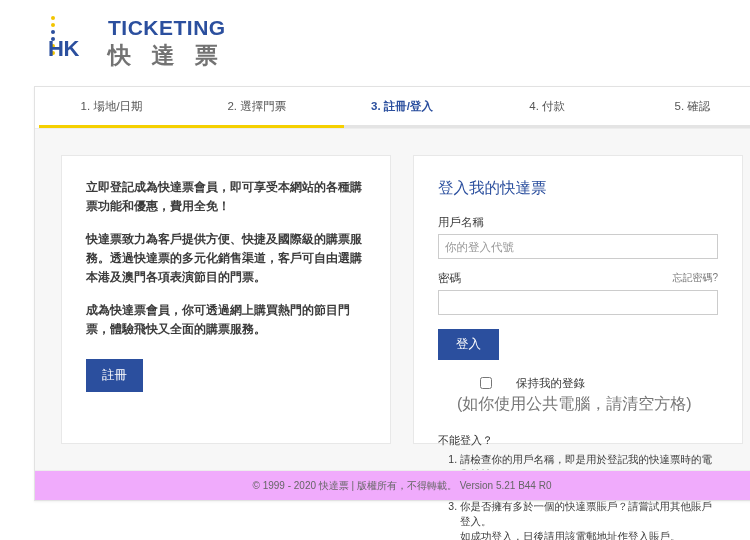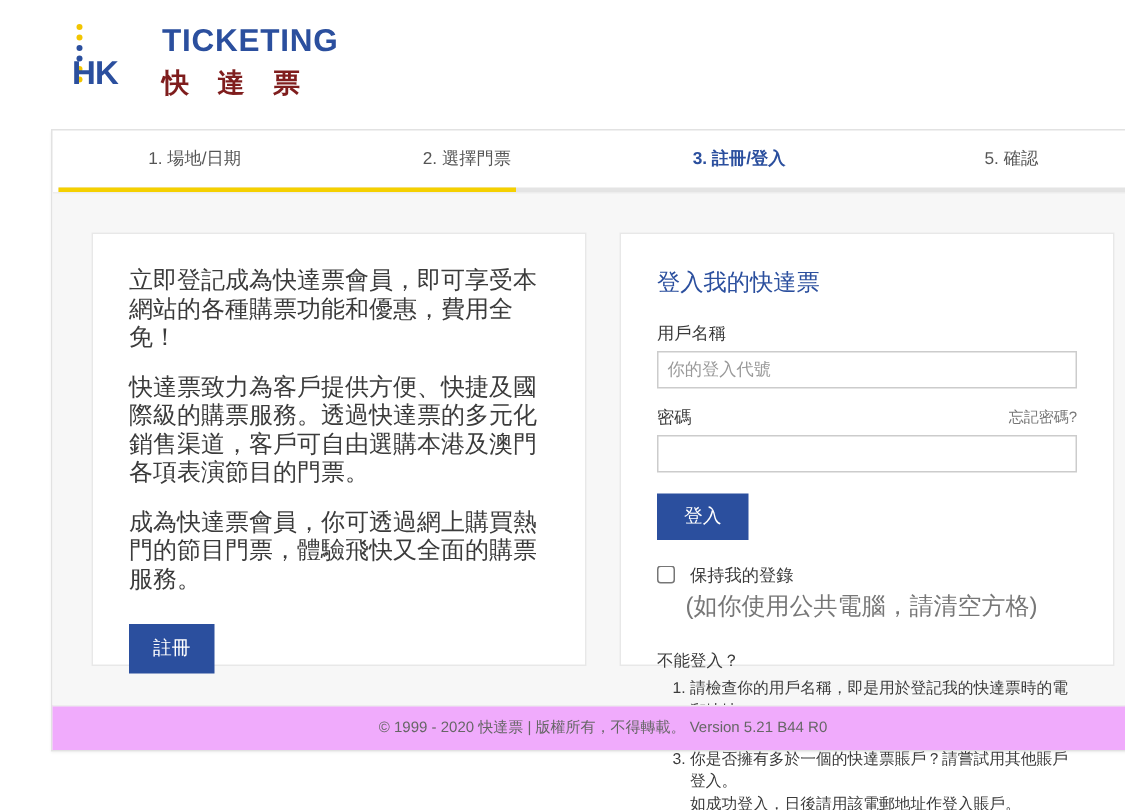--- a/index.html
+++ b/index.html
@@ -53,23 +53,23 @@
     margin-left: 46px;
   }
   .logo-ticketing {
     font-size: 21px;
     font-weight: bold;
     color: #2b4f9e;
     letter-spacing: 0.5px;
     line-height: 28px;
   }
   .logo-cn {
-    font-size: 18px;
+    font-size: 23px;
     font-weight: bold;
-    color: #7f1d1d;
+    color: #737373;
     letter-spacing: 7px;
     line-height: 22px;
     margin-top: 2px;
   }
 
   
   .panel {
     position: absolute;
     left: 34px; top: 86px;
     width: 736px; height: 415px;
@@ -124,24 +124,25 @@
     flex: 1;
     padding: 22px 24px;
   }
   .card h2 {
     margin: 0 0 16px 0;
     font-size: 15.5px;
     font-weight: normal;
     color: #2b4f9e;
   }
   .para {
-    font-size: 16px;
+    font-size: 12px;
     line-height: 19px;
     color: #3b3b3b;
     margin: 0 0 14px 0;
+    font-weight: bold;
   }
   .btn-register {
     margin-top: 6px;
     display: inline-block;
     background: #2b4f9e;
     color: #fff;
     font-size: 12.5px;
     border: none;
     padding: 8px 16px;
     cursor: pointer;
@@ -187,21 +188,22 @@
     color: #333;
     font-family: "Liberation Sans", sans-serif;
     background: #fff;
   }
   .input::placeholder { color: #9a9a9a; }
 
   .keep-row {
     margin-top: 16px;
     display: flex;
     align-items: flex-start;
-    gap: 10px;
+    gap: 24px;
+    margin-left: 42px;
   }
   .keep-row input[type=checkbox] {
     margin: 1px 0 0 0;
     width: 12px; height: 12px;
   }
   .keep-label { font-size: 11.5px; color: #3b3b3b; }
   .keep-note {
     font-size: 16px;
     color: #777;
     margin: 3px 0 0 19px;
@@ -255,20 +257,21 @@
       <div class="logo-cn">快 達 票</div>
     </div>
   </div>
 
   <div class="panel">
 
     <div class="steps">
       <div class="step">1. 場地/日期</div>
       <div class="step">2. 選擇門票</div>
       <div class="step active">3. 註冊/登入</div>
+      <div class="step">4. 付款</div>
       <div class="step">5. 確認</div>
     </div>
     <div class="steps-rule">
       <div class="fill"></div>
     </div>
 
     <div class="content">
 
       <div class="card">
         <p class="para">立即登記成為快達票會員，即可享受本網站的各種購票功能和優惠，費用全免！</p>

